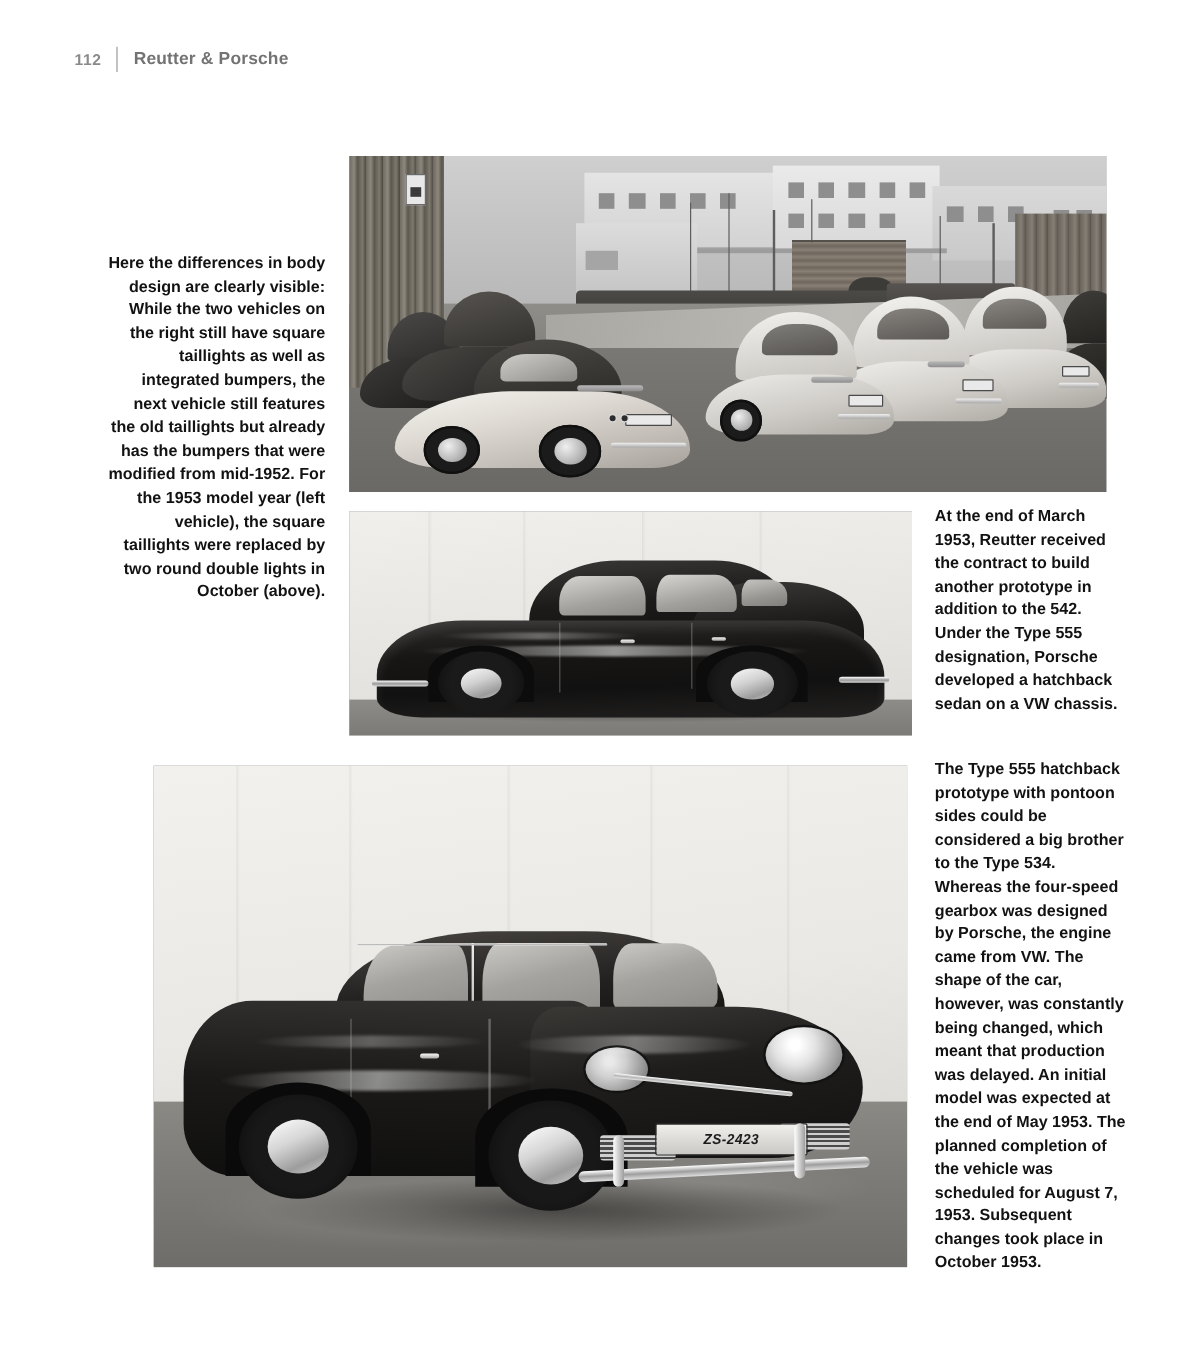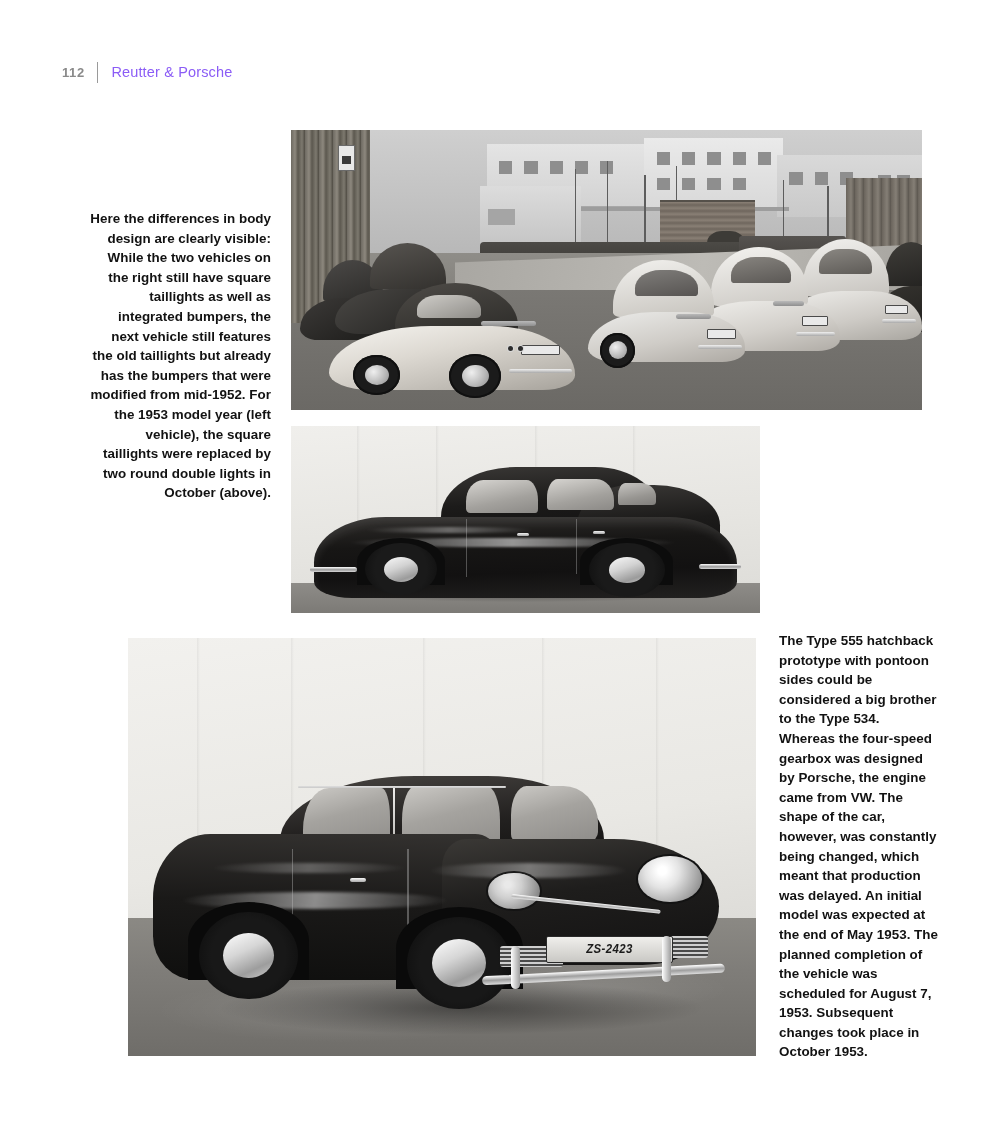--- a/index.html
+++ b/index.html
@@ -14,42 +14,42 @@
     width: 1003px;
     height: 1135px;
     background: #ffffff;
     overflow: hidden;
   }
 
   
   .header {
     position: absolute;
     left: 62px;
-    top: 60px;
+    top: 37px;
     display: flex;
     align-items: center;
     height: 24px;
   }
   .folio {
     font-size: 13px;
     font-weight: 700;
     letter-spacing: 0.6px;
     color: #8a8a8a;
     line-height: 1;
     padding-right: 12px;
   }
   .header-rule {
     width: 1.6px;
     height: 21px;
     background: #9a9a9a;
   }
   .header-title {
     font-size: 14.5px;
-    font-weight: 400;
-    color: #8b5cf6;
+    font-weight: 700;
+    color: #737373;
     letter-spacing: 0.15px;
     padding-left: 13px;
     line-height: 1;
   }
 
   
   .caption {
     position: absolute;
     font-size: 13.4px;
     font-weight: 700;
@@ -720,16 +720,17 @@
 
         <div class="bc-bumper" style="left:57%;top:80%;width:42%;transform:rotate(-3deg)"></div>
         <div class="bc-overrider" style="left:62%;top:70%;height:18%"></div>
         <div class="bc-overrider" style="left:88%;top:66%;height:19%"></div>
       </div>
     </div>
   </div>
 
   <div class="caption" id="caption-left">Here the differences in body design are clearly visible: While the two vehicles on the right still have square taillights as well as integrated bumpers, the next vehicle still features the old taillights but already has the bumpers that were modified from mid-1952. For the 1953 model year (left vehicle), the square taillights were replaced by two round double lights in October (above).</div>
 
+  <div class="caption" id="caption-mid-right">At the end of March 1953, Reutter received the contract to build another prototype in addition to the 542. Under the Type 555 designation, Porsche developed a hatchback sedan on a VW chassis.</div>
 
   <div class="caption" id="caption-bottom-right">The Type 555 hatchback prototype with pontoon sides could be considered a big brother to the Type 534. Whereas the four-speed gearbox was designed by Porsche, the engine came from VW. The shape of the car, however, was constantly being changed, which meant that production was delayed. An initial model was expected at the end of May 1953. The planned completion of the vehicle was scheduled for August 7, 1953. Subsequent changes took place in October 1953.</div>
 
 </div>
 
 </body></html>

